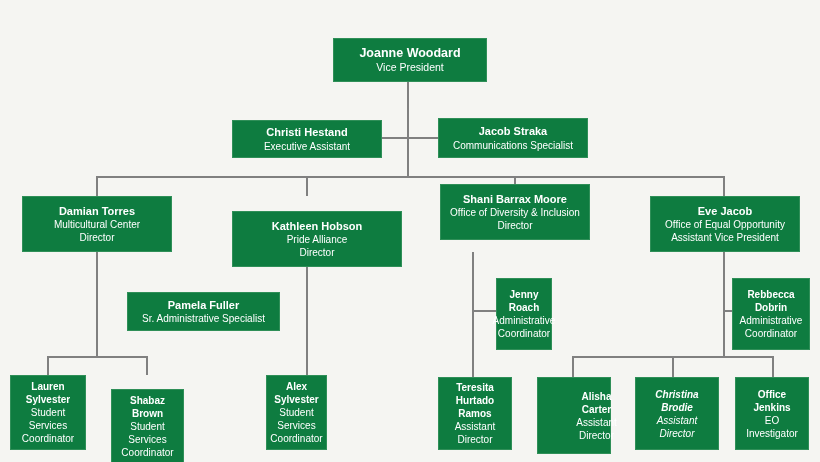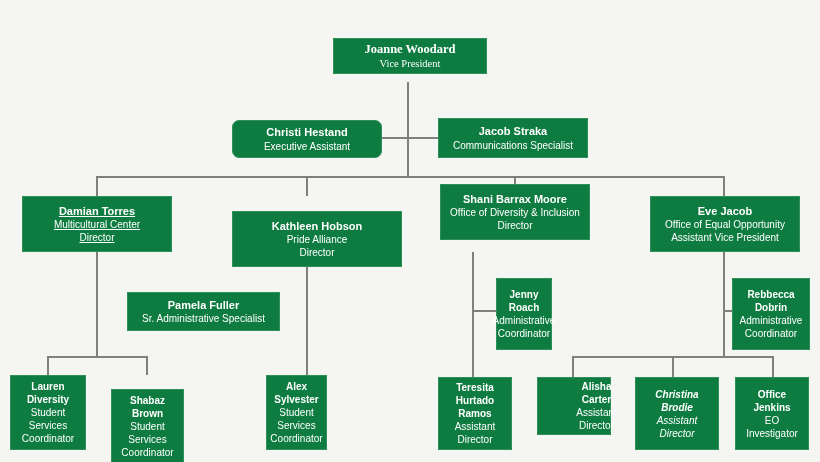--- a/index.html
+++ b/index.html
@@ -73,35 +73,35 @@
   <div class="line" style="left:306px;top:252px;width:2px;height:123px;"></div>
   <div class="line" style="left:472px;top:252px;width:2px;height:125px;"></div>
   <div class="line" style="left:474px;top:310px;width:22px;height:2px;"></div>
   <div class="line" style="left:723px;top:252px;width:2px;height:106px;"></div>
   <div class="line" style="left:725px;top:310px;width:7px;height:2px;"></div>
   <div class="line" style="left:572px;top:356px;width:202px;height:2px;"></div>
   <div class="line" style="left:572px;top:356px;width:2px;height:21px;"></div>
   <div class="line" style="left:672px;top:356px;width:2px;height:21px;"></div>
   <div class="line" style="left:772px;top:356px;width:2px;height:21px;"></div>
 
-  <div class="node lg" style="left:333px;top:38px;width:154px;height:36px;font-family:Liberation Serif, serif;">
+  <div class="node lg" style="left:333px;top:38px;width:154px;height:44px;">
     <div class="nm">Joanne Woodard</div>
     <div class="tt">Vice President</div>
   </div>
 
-  <div class="node" style="left:232px;top:120px;width:150px;height:38px;border-radius:7px;">
+  <div class="node" style="left:232px;top:120px;width:150px;height:38px;">
     <div class="nm">Christi Hestand</div>
     <div class="tt">Executive Assistant</div>
   </div>
   <div class="node" style="left:438px;top:118px;width:150px;height:40px;">
     <div class="nm">Jacob Straka</div>
     <div class="tt">Communications Specialist</div>
   </div>
 
-  <div class="node" style="left:22px;top:196px;width:150px;height:56px;text-decoration:underline;">
+  <div class="node" style="left:22px;top:196px;width:150px;height:56px;">
     <div class="nm">Damian Torres</div>
     <div class="tt">Multicultural Center
 Director</div>
   </div>
   <div class="node" style="left:232px;top:196px;width:170px;height:56px;margin-top:15px;">
     <div class="nm">Kathleen Hobson</div>
     <div class="tt">Pride Alliance
 Director</div>
   </div>
   <div class="node" style="left:440px;top:184px;width:150px;height:56px;">
@@ -122,36 +122,36 @@
   <div class="node sm" style="left:496px;top:278px;width:56px;height:72px;">
     <div class="nm">Jenny Roach</div>
     <div class="tt">Administrative Coordinator</div>
   </div>
   <div class="node sm" style="left:732px;top:278px;width:78px;height:72px;">
     <div class="nm">Rebbecca Dobrin</div>
     <div class="tt">Administrative Coordinator</div>
   </div>
 
   <div class="node sm" style="left:10px;top:375px;width:76px;height:75px;">
-    <div class="nm">Lauren Diversity</div>
+    <div class="nm">Lauren Sylvester</div>
     <div class="tt">Student Services Coordinator</div>
   </div>
   <div class="node sm" style="left:111px;top:375px;width:73px;height:75px;margin-top:14px;">
     <div class="nm">Shabaz Brown</div>
     <div class="tt">Student Services Coordinator</div>
   </div>
   <div class="node sm" style="left:266px;top:375px;width:61px;height:75px;">
     <div class="nm">Alex Sylvester</div>
     <div class="tt">Student Services Coordinator</div>
   </div>
   <div class="node sm" style="left:438px;top:377px;width:74px;height:73px;">
     <div class="nm">Teresita Hurtado Ramos</div>
     <div class="tt">Assistant Director</div>
   </div>
-  <div class="node sm" style="left:537px;top:377px;width:74px;height:58px;padding-left:48px;">
+  <div class="node sm" style="left:537px;top:377px;width:74px;height:77px;padding-left:48px;">
     <div class="nm">Alisha Carter</div>
     <div class="tt">Assistant Director</div>
   </div>
   <div class="node sm" style="left:635px;top:377px;width:84px;height:73px;font-style:italic;">
     <div class="nm">Christina Brodie</div>
     <div class="tt">Assistant Director</div>
   </div>
   <div class="node sm" style="left:735px;top:377px;width:74px;height:73px;">
     <div class="nm">Office Jenkins</div>
     <div class="tt">EO Investigator</div>

